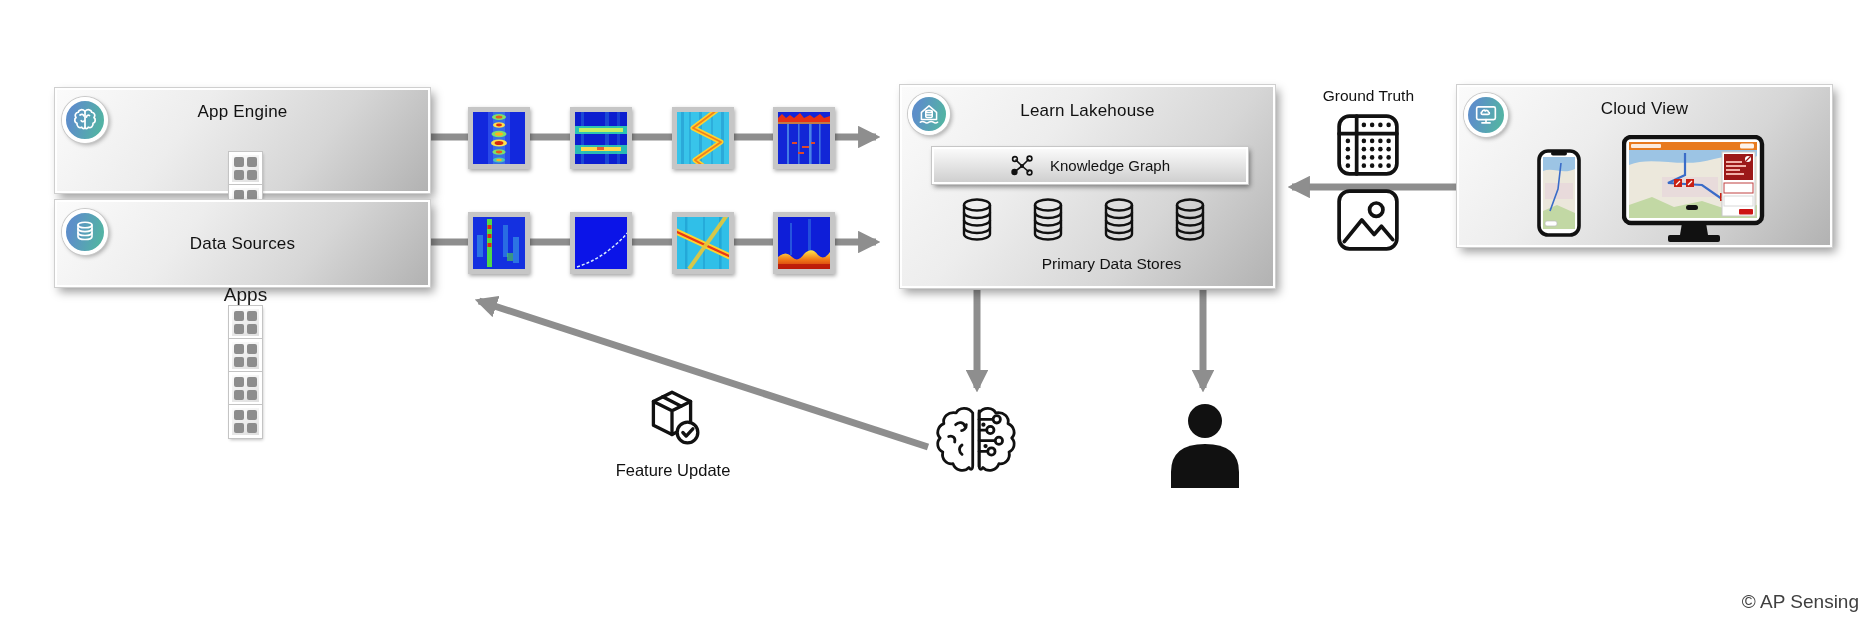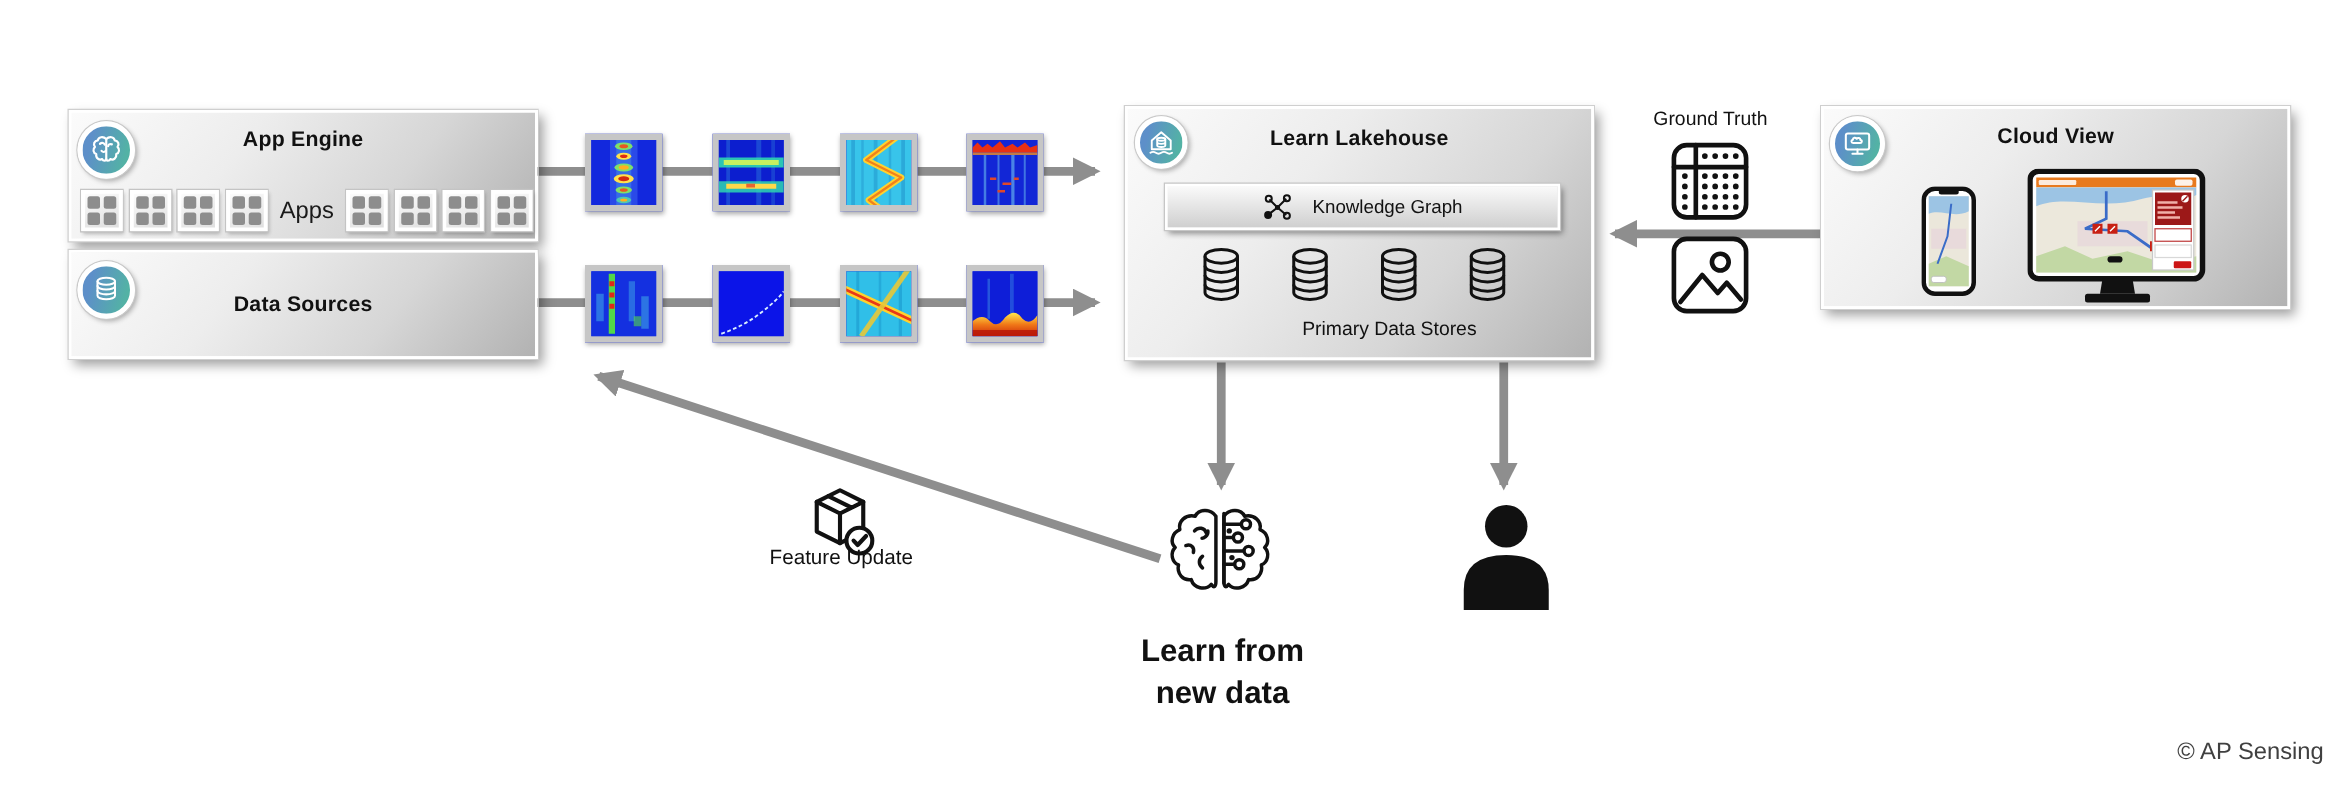--- a/index.html
+++ b/index.html
@@ -2,31 +2,31 @@
 <html><head>
 <meta charset="utf-8">
 <style>
   html,body{margin:0;padding:0;background:#fff;}
   #canvas{position:relative;width:1875px;height:635px;background:#fff;overflow:hidden;
           font-family:"Liberation Sans","DejaVu Sans",sans-serif;color:#111;}
   
   .panel{position:absolute;border:2px solid #fff;
          background:linear-gradient(128deg,#fbfbfb 0%,#ededed 35%,#d6d6d6 68%,#b2b2b2 100%);
          box-shadow:0 0 0 1px #cfcfcf,4px 5px 9px rgba(0,0,0,.38);}
-  .panel-title{position:absolute;left:0;right:0;text-align:center;font-weight:bold;
+  .panel-title{position:absolute;left:0;right:0;text-align:center;font-weight:normal;
                font-size:17px;letter-spacing:.2px;}
   
   .badge{position:absolute;border-radius:50%;
          background:linear-gradient(105deg,#5d8fc9 20%,#53b2a5 85%);
          border:4px solid #fff;box-shadow:0 0 0 1px #c9c9c9,2px 2px 4px rgba(0,0,0,.3);
          display:flex;align-items:center;justify-content:center;}
   .badge svg{stroke:#fff;fill:none;stroke-width:1.4;stroke-linecap:round;stroke-linejoin:round;}
   
   .apps-row{position:absolute;left:8px;right:2px;top:62px;display:flex;align-items:center;
-            justify-content:space-between;}
+            flex-direction:column;}
   .app-icon{width:33px;height:33px;background:linear-gradient(160deg,#ffffff,#dcdcdc);
             box-shadow:0 0 0 1px #c4c4c4,inset 0 0 0 3px #fff,1px 2px 3px rgba(0,0,0,.25);
             display:grid;grid-template-columns:10px 10px;grid-template-rows:10px 10px;
             gap:3px;justify-content:center;align-content:center;}
   .app-icon i{background:#8d8d8d;border-radius:2px;}
   .apps-label{font-size:19px;color:#1a1a1a;padding:0 4px;}
   
   .spec{position:absolute;width:52px;height:52px;border:5px solid #c6c6c6;
         box-shadow:1px 2px 4px rgba(0,0,0,.35);background:#1228dd;}
   .spec svg{display:block;}
@@ -395,39 +395,38 @@
       <rect x="46" y="100" width="52" height="7" rx="2" fill="#111"></rect>
     </svg>
   </div>
 
   <svg class="abs linework" style="left:641px;top:388px;" width="62" height="58" viewBox="0 0 60 56">
     <path d="M30,4 L48,13 L48,36 L30,45 L12,36 L12,13 Z" fill="#fff" stroke-width="3.2"></path>
     <path d="M12,13 L30,22 L48,13 M30,22 L30,45 M21,8.5 L39,17.5" stroke-width="3.2"></path>
     <circle cx="45" cy="43" r="10" fill="#fff" stroke-width="3.2"></circle>
     <path d="M40.5,43 l3.2,3.4 l6.5,-7" stroke-width="3.2"></path>
   </svg>
-  <div class="small-label" style="left:608px;top:436px;width:130px;text-align:center;">Feature Update</div>
+  <div class="small-label" style="left:608px;top:460px;width:130px;text-align:center;">Feature Update</div>
 
   <svg class="abs" style="left:930px;top:400px;" width="94" height="90" viewBox="0 0 88 84" stroke="#111" fill="none" stroke-width="2.6" stroke-linecap="round" stroke-linejoin="round">
     <path d="M40,12 C36,6 27,6.5 24.5,12 C17,10.5 11.5,16 13,22 C7,24.5 5.5,31.5 9.5,35.5 C5.5,39.5 7,46.5 12,48.5 C10.5,55 15.5,60.5 21.5,59.5 C23.5,66 32,68 36.5,63 C38.5,66 40,65 40,61 Z" fill="#fff"></path>
     <path d="M24,23 c3,-3.4 7.6,-2.2 8.6,1.2 M17.5,34 c4,-1.4 6.6,1.6 5.6,5.2 M30,42 c-3.2,2.2 -3.2,6.4 0,8.8 M34,23 c.4,4 -3.6,5.6 -4.4,5.6"></path>
     <path d="M46,12 C50,6 59,6.5 61.5,12 C69,10.5 74.5,16 73,22 C79,24.5 80.5,31.5 76.5,35.5 C80.5,39.5 79,46.5 74,48.5 C75.5,55 70.5,60.5 64.5,59.5 C62.5,66 54,68 49.5,63 C47.5,66 46,65 46,61 Z" fill="#fff"></path>
     <path d="M46,10 V62"></path>
     <path d="M46,18 H58"></path>
       <circle cx="62.5" cy="18" r="3.4"></circle>
     <path d="M46,28 H52"></path>
       <circle cx="56.5" cy="28" r="3.4"></circle>
     <path d="M46,38 H60"></path>
       <circle cx="64.5" cy="38" r="3.4"></circle>
     <path d="M46,48 H53"></path>
       <circle cx="57.5" cy="48" r="3.4"></circle>
     <circle cx="50" cy="23" r="2" fill="#111" stroke="none"></circle>
     <circle cx="52" cy="43" r="2" fill="#111" stroke="none"></circle>
   </svg>
-  <div class="big-label" style="left:893px;top:505px;width:170px;">Learn from new data</div>
 
   <svg class="abs" style="left:1163px;top:400px;" width="84" height="90" viewBox="0 0 84 90">
     <circle cx="42" cy="21" r="17" fill="#111"></circle>
     <path d="M8,88 L8,72 Q8,44 42,44 Q76,44 76,72 L76,88 Z" fill="#111"></path>
   </svg>
 
   <div class="copyright">© AP Sensing</div>
 </div>
 
 </body></html>

